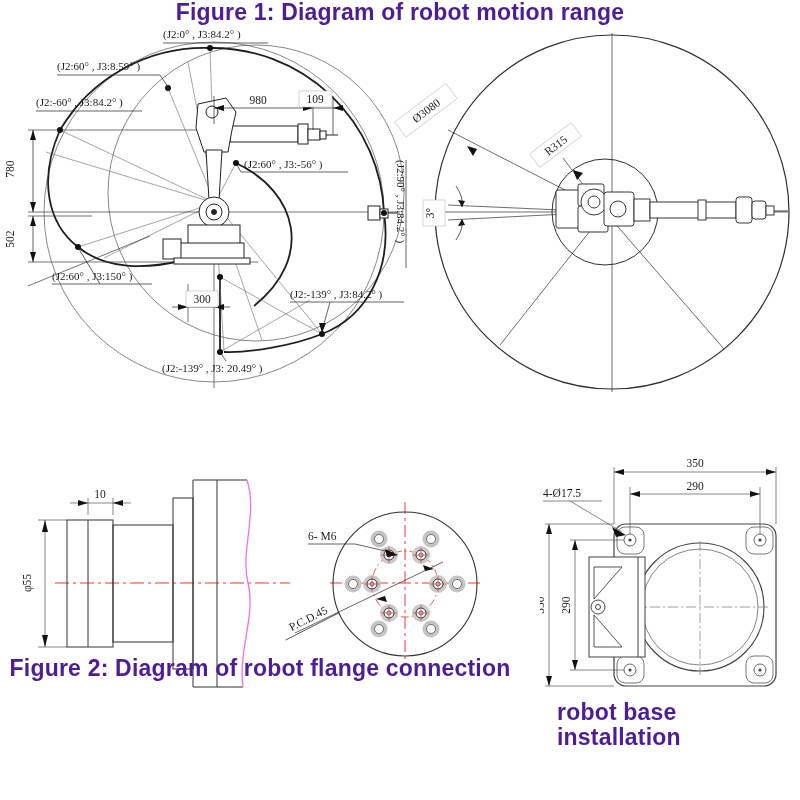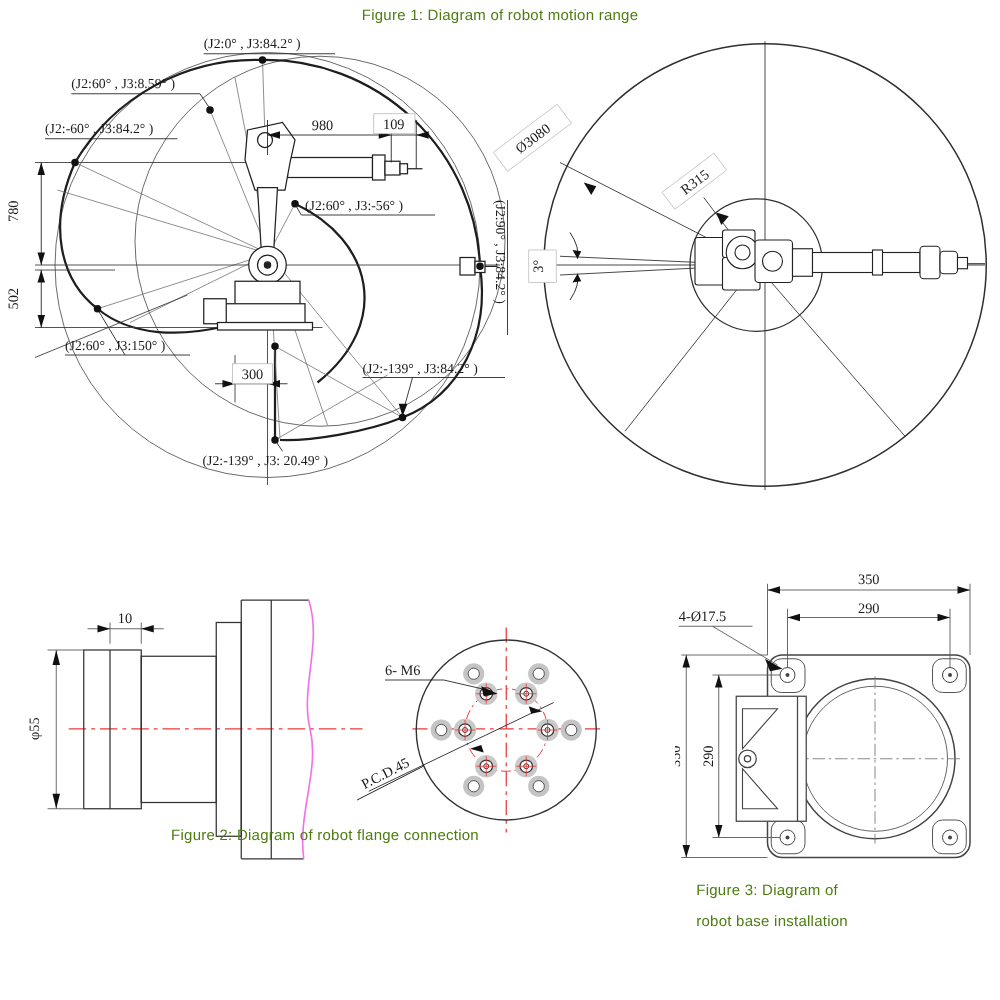--- a/index.html
+++ b/index.html
@@ -2,21 +2,21 @@
 <html><head>
 <meta charset="utf-8">
 <style>
   html,body{margin:0;padding:0;background:#ffffff;}
   body{width:800px;height:800px;position:relative;overflow:hidden;
        font-family:"Liberation Sans",sans-serif;}
   .drawing{position:absolute;}
   svg text{font-family:"Liberation Serif",serif;fill:#1c1c1c;}
   .cad{font-size:11.5px;}
   .cad-sm{font-size:11px;}
-  .caption{position:absolute;color:#4d7c0f;font-size:12px;font-weight:400;
+  .caption{position:absolute;color:#4c1d95;font-size:23px;font-weight:700;
            letter-spacing:.2px;line-height:25px;}
   .cap-center{text-align:center;}
 </style>
 </head>
 <body>
 
 <svg class="drawing" style="left:0;top:0" width="800" height="394" viewBox="0 0 800 394">
 
   <g stroke="#3a3a3a" fill="none" stroke-width="0.8">
 
@@ -414,15 +414,14 @@
   <text class="cad" x="4" y="170" text-anchor="middle" transform="rotate(-90 4 170)">350</text>
   <text class="cad" x="30" y="170" text-anchor="middle" transform="rotate(-90 30 170)">290</text>
 
   <text class="cad" x="3" y="62">4-Ø17.5</text>
   <line x1="3" y1="66" x2="62" y2="66" stroke="#555" stroke-width="0.7"></line>
   <line x1="30" y1="66" x2="82" y2="97" stroke="#555" stroke-width="0.7"></line>
   <path d="M86,100 L72,92 L76,102 Z" fill="#111"></path>
 </svg>
 
 <div class="caption" style="left:557px;top:700px;width:235px">
-  <div>Figure 3: Diagram of</div>
   <div>robot base installation</div>
 </div>
 
 </body></html>

